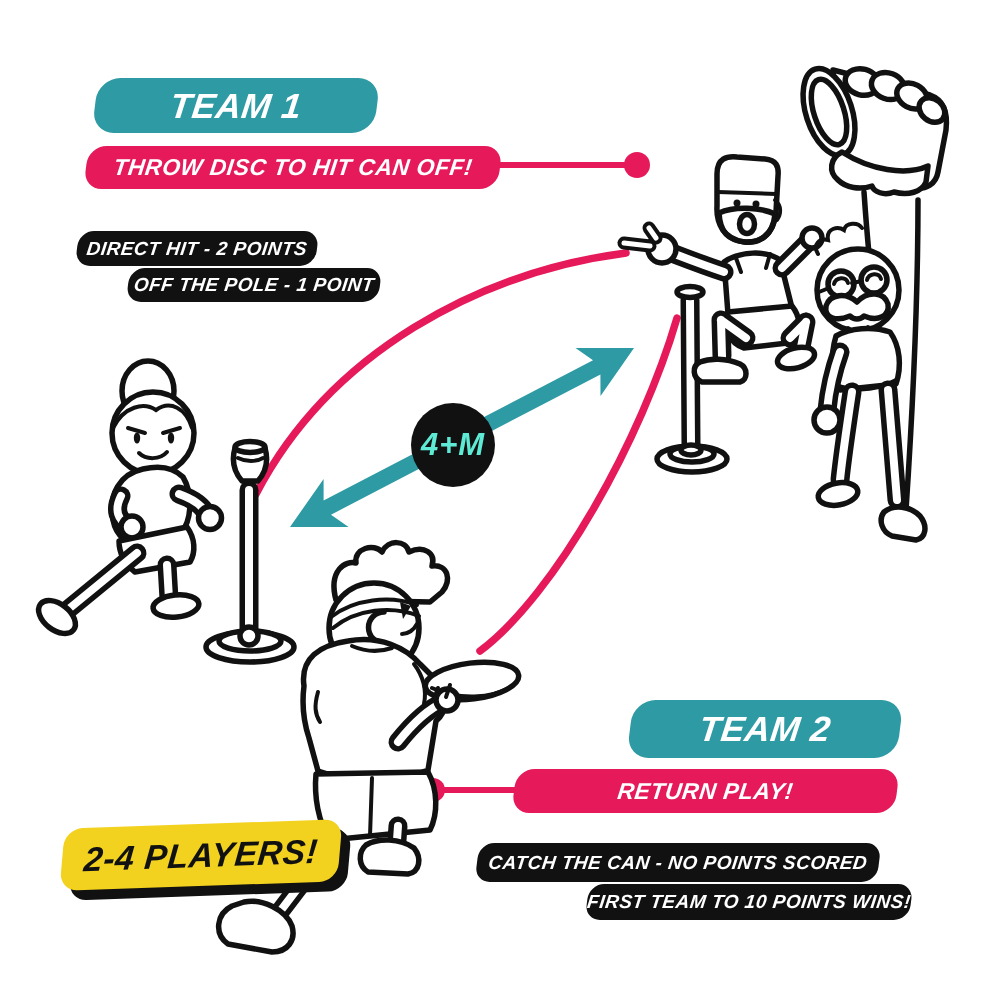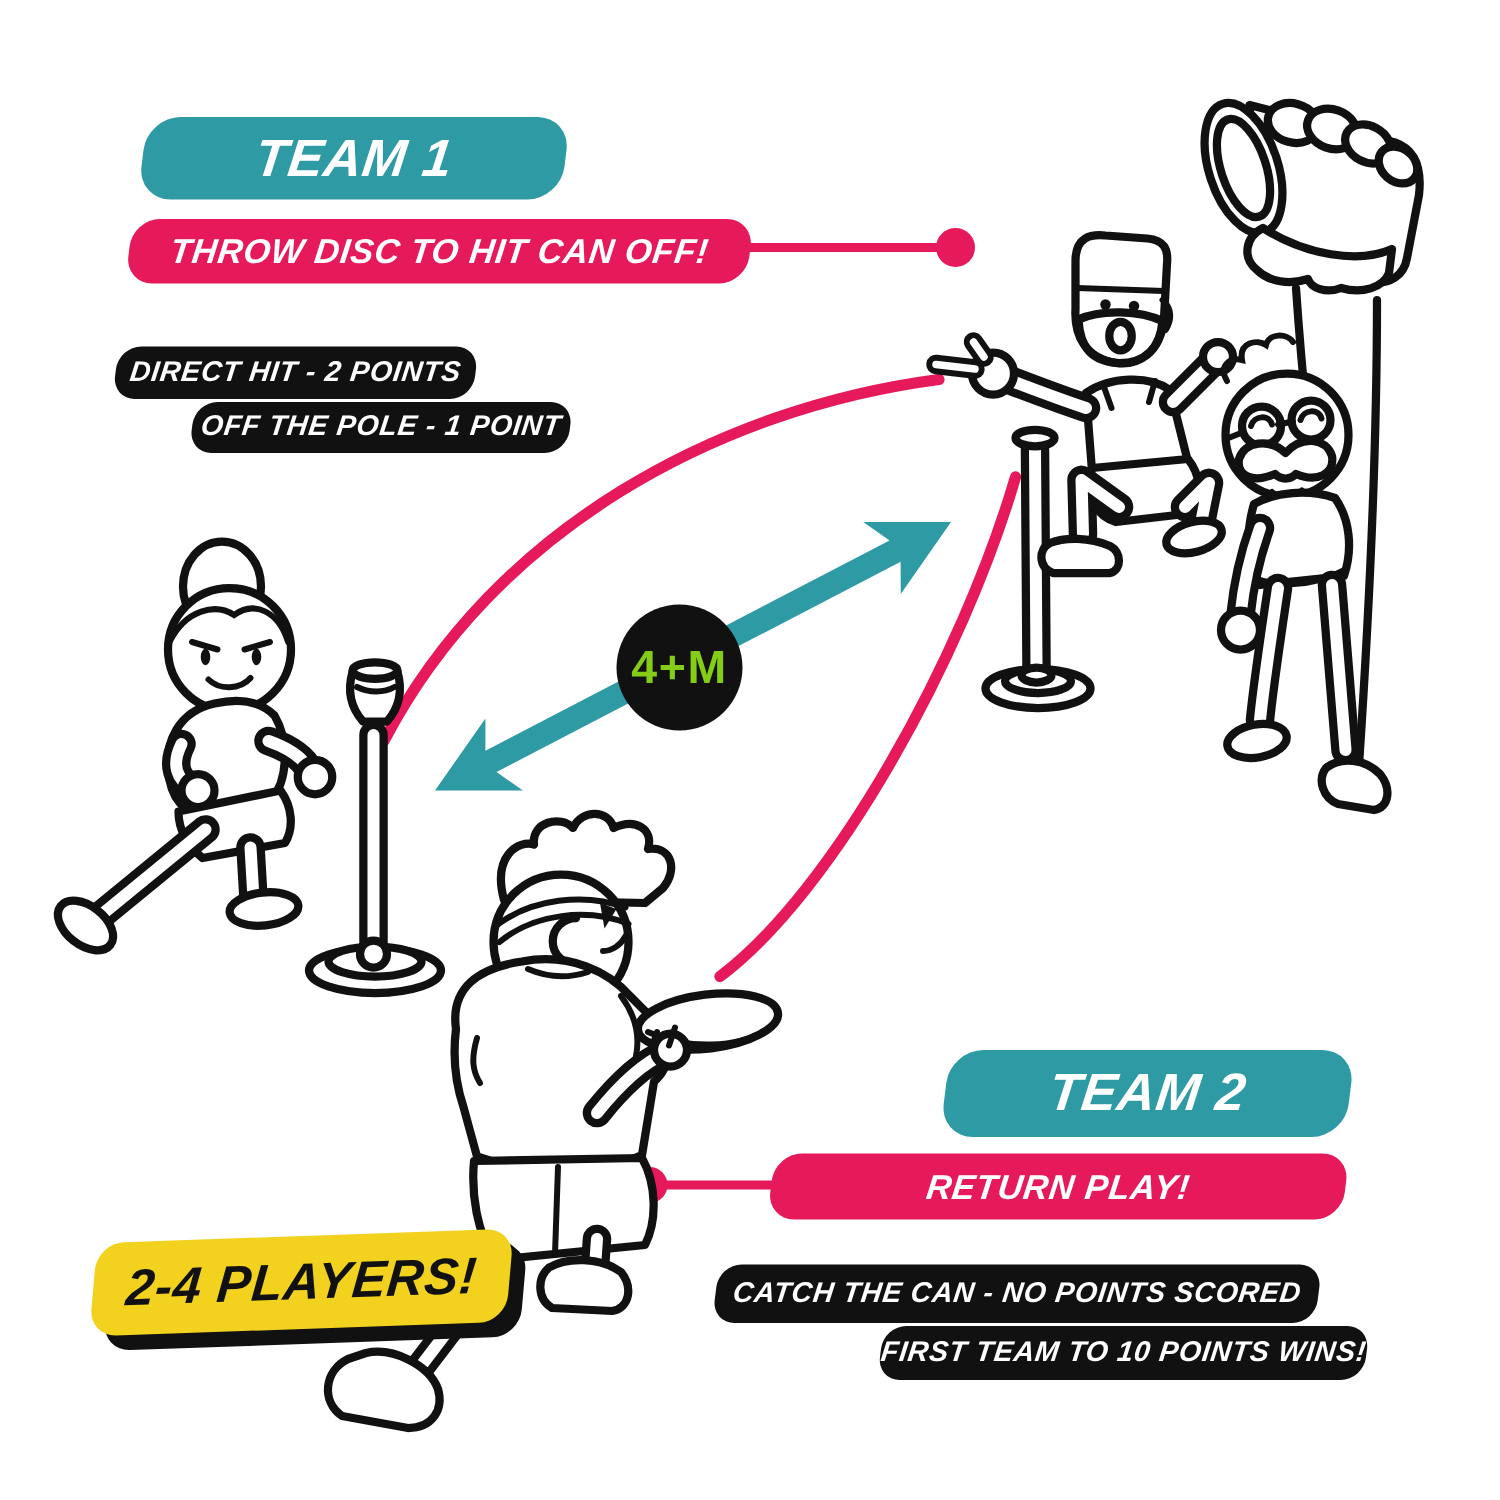--- a/index.html
+++ b/index.html
@@ -19,22 +19,22 @@
   
   .badge{position:absolute;z-index:2;display:flex;align-items:center;justify-content:center;
          color:#fff;font-weight:bold;font-style:italic;letter-spacing:.5px;white-space:nowrap;
          transform:skewX(-7deg);}
   .teal {background:#2E9AA3;border-radius:22px;font-size:35px;}
   .pink {background:#E6195B;border-radius:18px;font-size:23px;}
   .blk  {background:#111;border-radius:15px;font-size:19px;}
   .yellow{background:#F2D21E;color:#111;border-radius:18px;font-size:34px;
           box-shadow:10px 10px 0 #111;transform:rotate(-2deg) skewX(-7deg);}
   .dcircle{position:absolute;z-index:2;background:#111;border-radius:50%;
-           display:flex;align-items:center;justify-content:center;color:#84cc16;
-           font-weight:bold;font-size:31px;letter-spacing:1px;}
+           display:flex;align-items:center;justify-content:center;color:#5eead4;
+           font-weight:bold;font-style:italic;font-size:31px;letter-spacing:1px;}
 </style>
 </head>
 <body>
 
 <div id="stage">
 
   <svg id="scene" width="1000" height="1000" viewBox="0 0 1000 1000">
 
     <path class="pk" d="M256,494 C330,352 480,272 626,253"></path>
     <path class="pk" d="M480,651 C556,594 642,438 677,318"></path>

